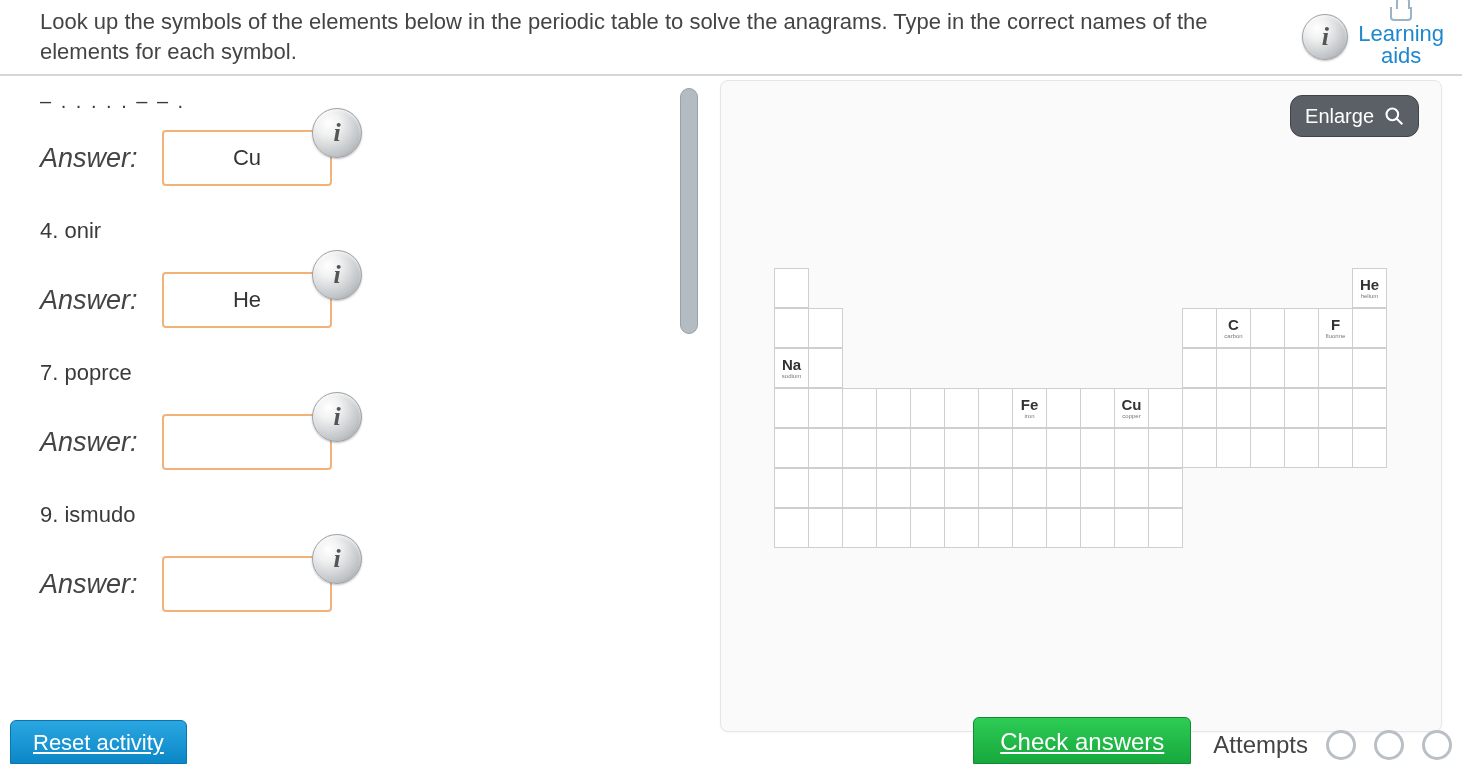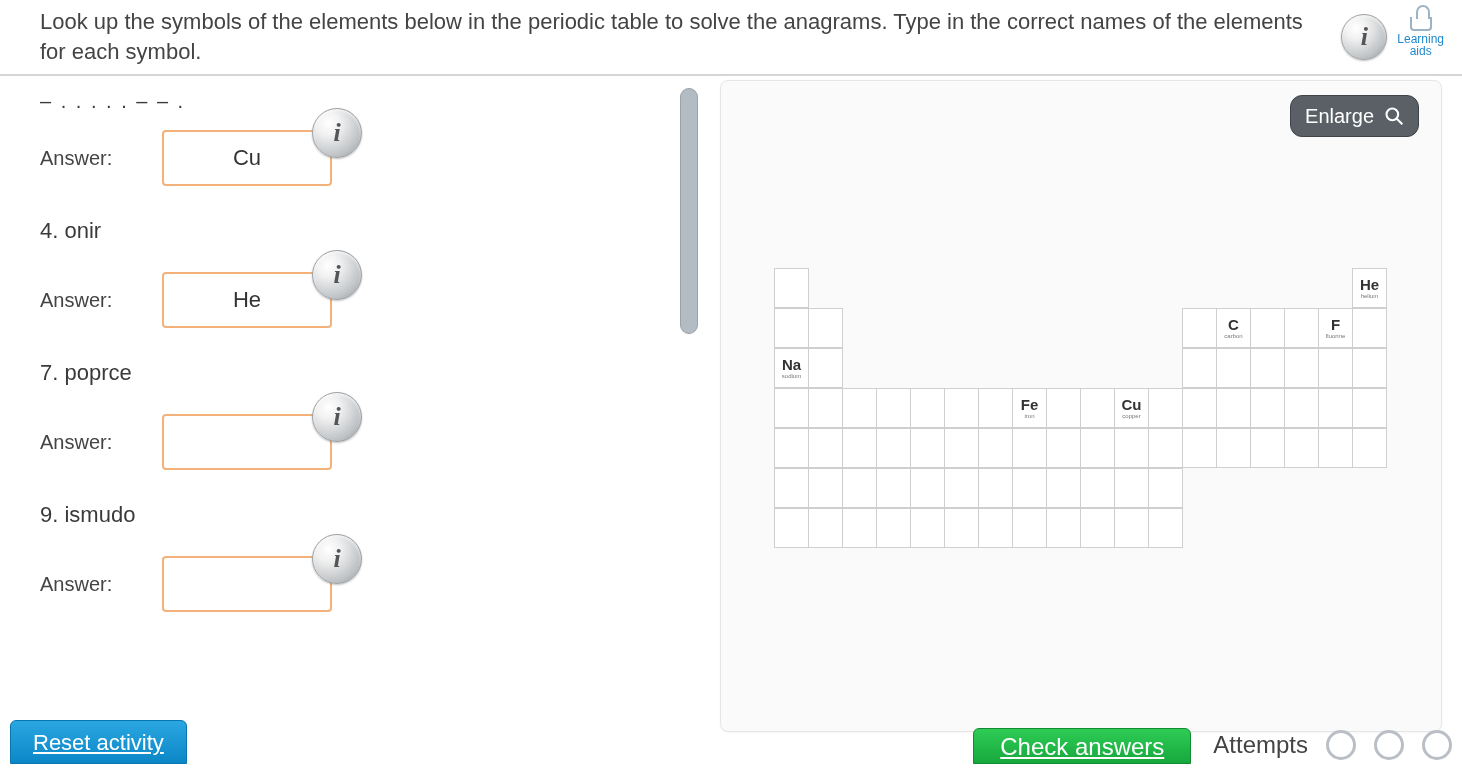--- a/index.html
+++ b/index.html
@@ -11,34 +11,34 @@
   .header .instructions { flex:1; font-size:22px; line-height:1.35; color:#444;}
   .header .info-circle { margin:0 10px 0 22px; }
   .info-circle {
     width:46px; height:46px; border-radius:50%;
     background: radial-gradient(circle at 32% 30%, #ffffff 0%, #f1f1f1 25%, #bfc3c6 70%, #8a8f93 100%);
     display:flex; align-items:center; justify-content:center;
     box-shadow: inset 0 2px 3px rgba(255,255,255,.6), 0 1px 2px rgba(0,0,0,.25);
     border:1px solid #9fa3a7;
   }
   .info-circle span { font-style:italic; font-weight:bold; font-size:26px; color:#555; font-family:Georgia,serif;}
-  .learning-aids { display:flex; flex-direction:column; align-items:center; color:#1e88cf; font-size:12px; line-height:1;}
+  .learning-aids { display:flex; flex-direction:column; align-items:center; color:#1e88cf; font-size:22px; line-height:1;}
   .bulb {
     width:22px; height:14px; border:2px solid #9bb3c4; border-top:none;
     border-radius:0 0 4px 4px; margin-bottom:2px; position:relative;
   }
   .bulb:before{ content:""; position:absolute; left:4px; top:-12px; width:10px; height:12px; border:2px solid #9bb3c4; border-bottom:none; border-radius:8px 8px 0 0;}
   .body { position:relative; height:696px; }
   .left-col {
     position:absolute; left:0; top:0; width:678px; height:640px;
     padding:20px 40px 0 40px; overflow:hidden;
   }
   .cutoff { font-size:20px; color:#3a3a3a; letter-spacing:2px; margin: -6px 0 18px 0; height:20px; overflow:hidden;}
   .answer-row { display:flex; align-items:center; margin-bottom:30px; position:relative; height:60px;}
-  .answer-row .label { width:122px; font-size:20px; color:#444;}
+  .answer-row .label { width:122px; font-size:27px; color:#444;font-style:italic;}
   .answer-input {
     width:170px; height:56px; border:2px solid #f3b27a; border-radius:4px;
     font-size:22px; text-align:center; color:#333; outline:none; background:#fff;
   }
   .answer-row .hint {
     position:absolute; left:272px; top:-20px;
   }
   .hint .info-circle { width:50px; height:50px; }
   .question { font-size:22px; margin:8px 0 26px 0; color:#3a3a3a;}
 
@@ -77,21 +77,21 @@
   .footer {
     position:absolute; left:0; right:0; bottom:8px; height:52px;
     display:flex; align-items:flex-end; padding:0 10px;
   }
   .reset-btn {
     height:44px; padding:2px 22px 0 22px; background:linear-gradient(#2aa7e1,#0b87c7);
     border:1px solid #0a76b0; border-radius:6px 6px 0 0; color:#fff; font-size:22px;
     text-decoration:underline; display:flex; align-items:center;
   }
   .check-btn {
-    margin-left:auto; height:36px; padding:2px 26px 0 26px;
+    margin-left:auto; height:47px; padding:2px 26px 0 26px;
     background:linear-gradient(#2ecc55,#17a83d); border:1px solid #128a32;
     border-radius:6px 6px 0 0; color:#fff; font-size:24px; text-decoration:underline;
     display:flex; align-items:center;
   }
   .attempts { display:flex; align-items:center; gap:18px; margin-left:22px; font-size:24px; color:#444; padding-bottom:4px;}
   .dot { width:30px; height:30px; border-radius:50%; border:3px solid #b9bfc5; }
 </style>
 </head>
 <body>
 

